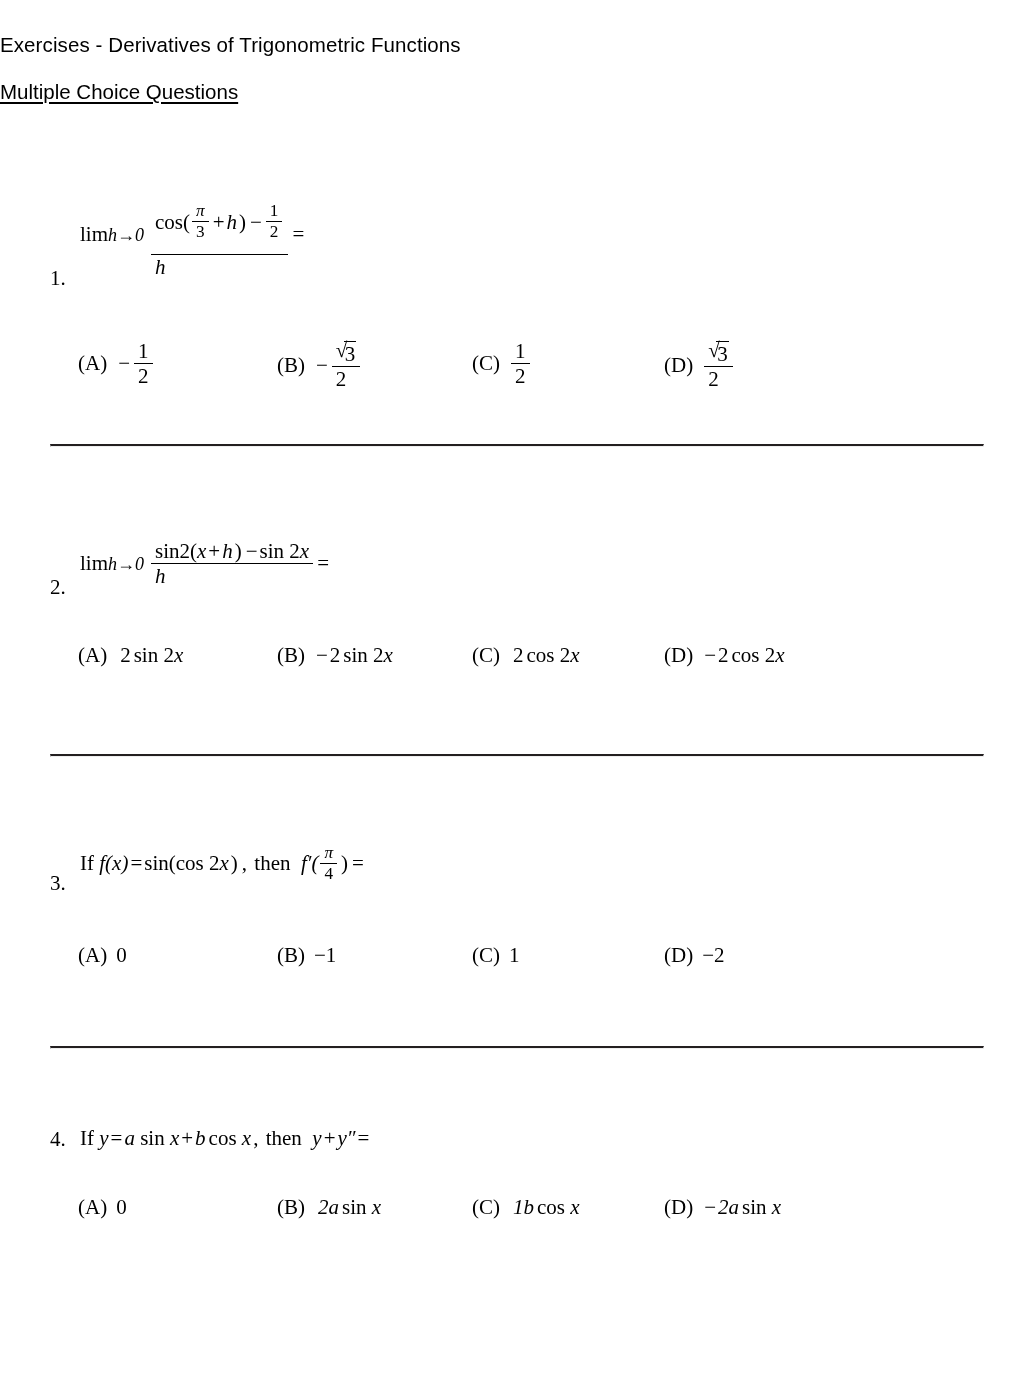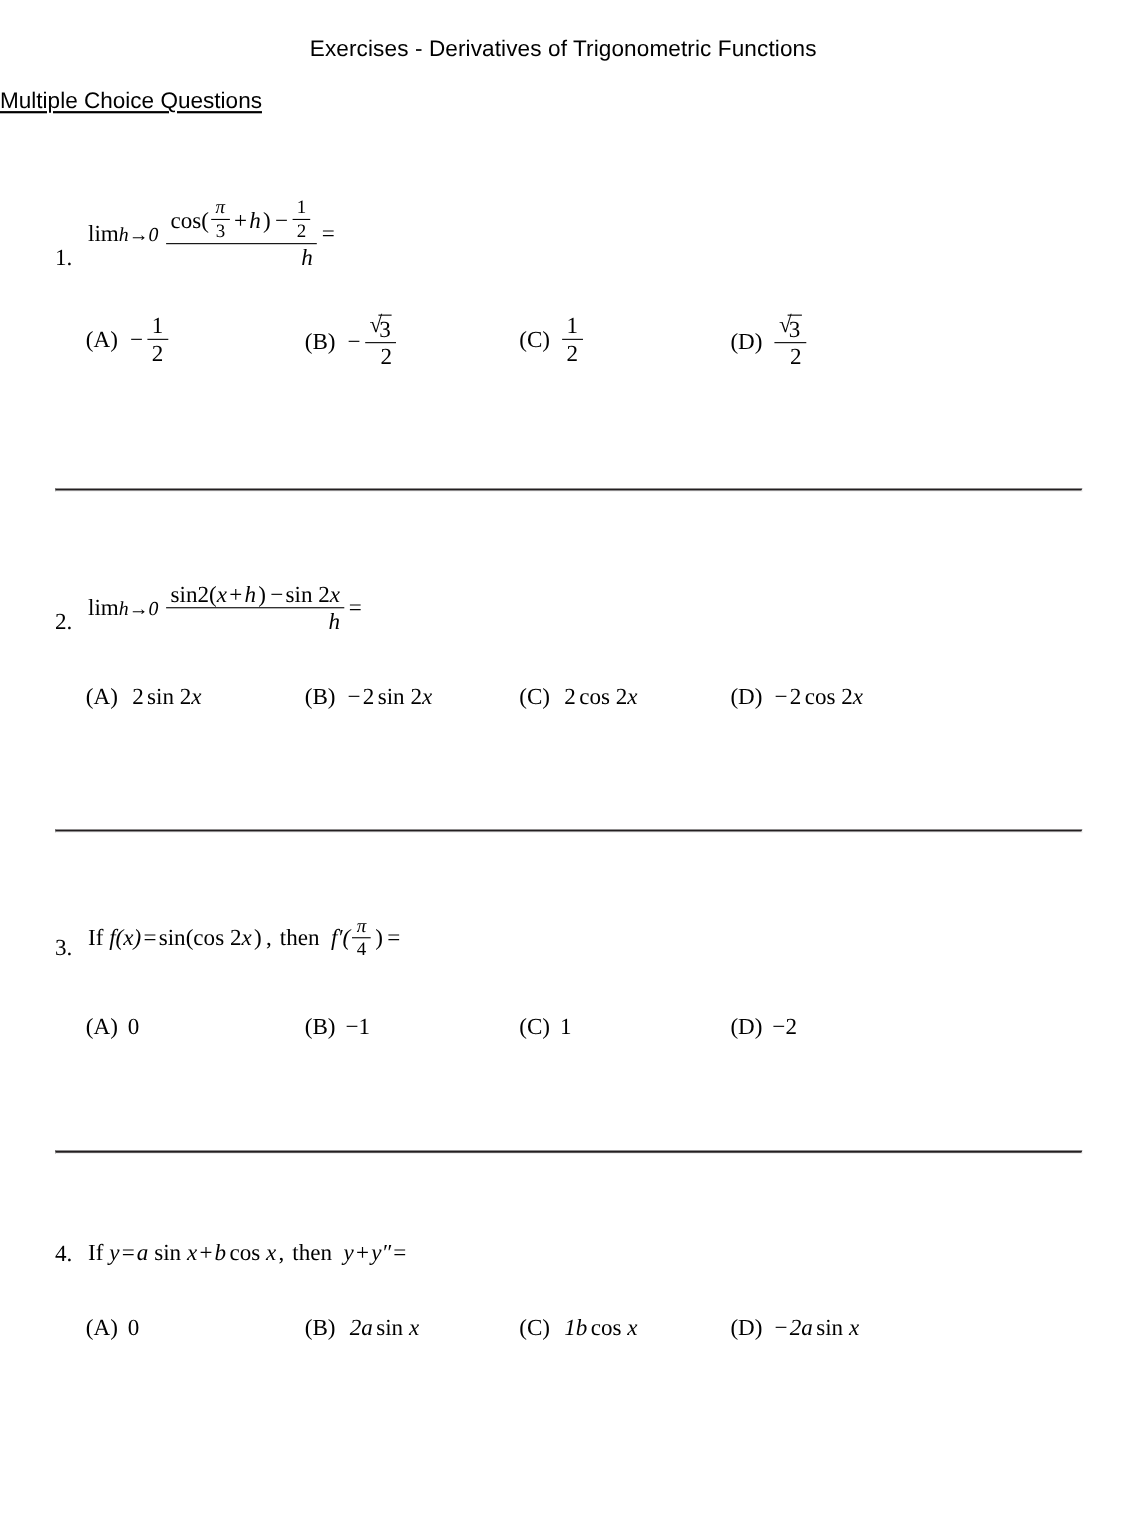--- a/index.html
+++ b/index.html
@@ -11,21 +11,20 @@
     width: 1024px;
     height: 1388px;
     position: relative;
     font-family: "Liberation Serif", serif;
     color: #000000;
     overflow: hidden;
   }
 
   
   .doc-title {
-    text-align: center;
     font-family: "Liberation Sans", sans-serif;
     font-size: 20.5px;
     font-weight: 400;
     letter-spacing: 0.1px;
     margin: 0;
     padding-top: 33px;
   }
   .doc-subtitle {
     text-align: left;
     font-family: "Liberation Sans", sans-serif;
@@ -76,24 +75,24 @@
     justify-content: flex-end;
     margin-right: 5px;
     line-height: 1;
   }
   .limop .lim-main { font-size: 21px; font-style: normal; }
   .limop .lim-sub  { font-size: 18px; font-style: italic; margin-top: 1px; }
 
   .frac {
     display: inline-flex;
     flex-direction: column;
-    align-items: flex-end;
+    align-items: flex-start;
     vertical-align: middle;
     line-height: 1.05;
-    margin: 1px 2px;
+    margin: 12px 2px;
   }
   .frac > .num {
     padding: 0 4px 1px 4px;
     border-bottom: 1.3px solid #000;
     white-space: nowrap;
   }
   .frac > .den {
     padding: 1px 4px 0 4px;
     white-space: nowrap;
   }

